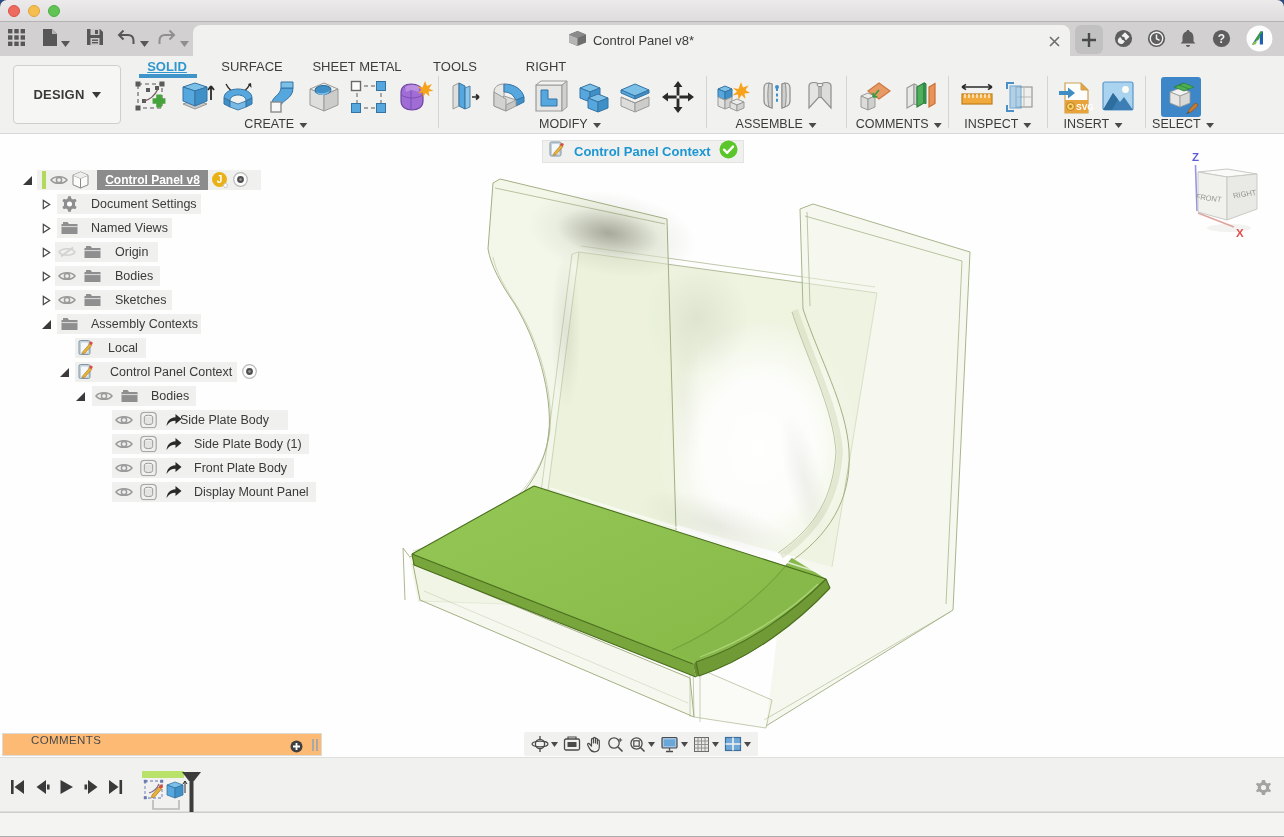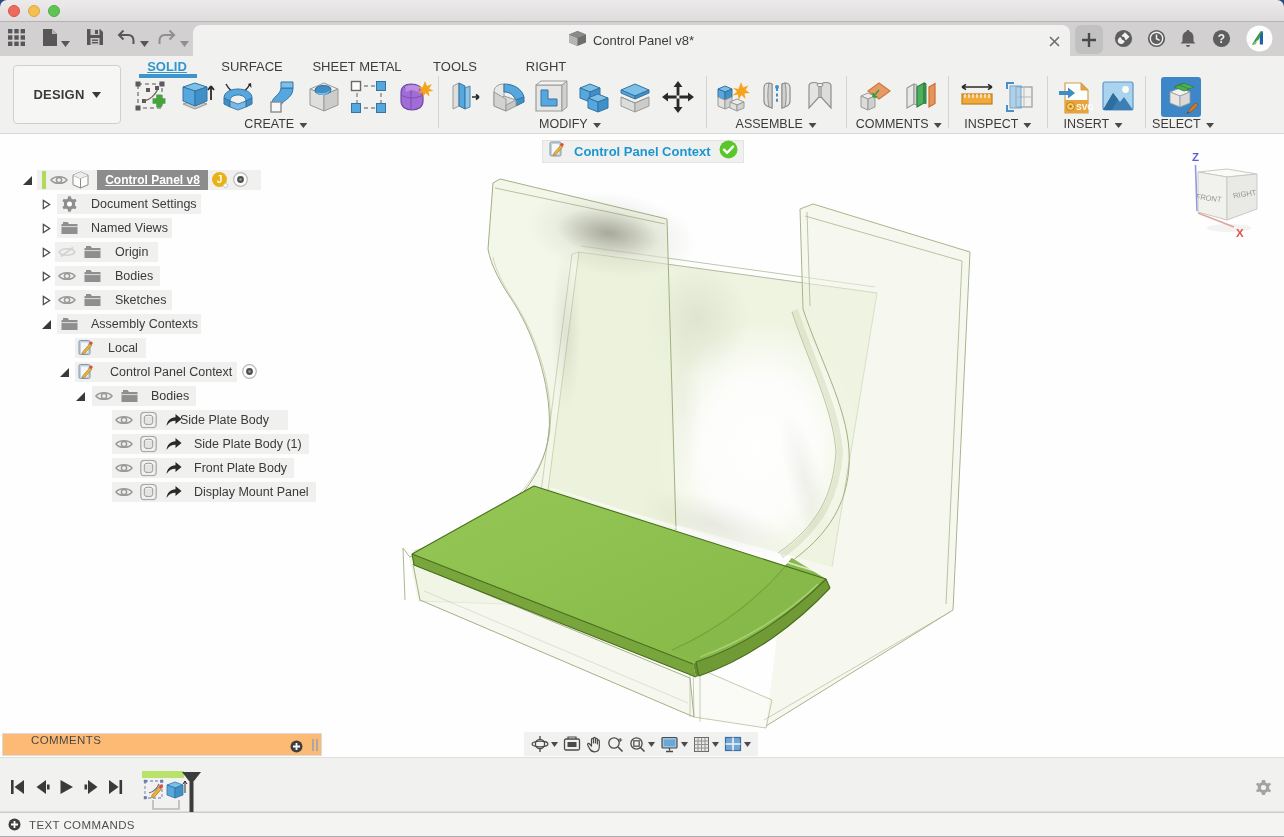--- a/index.html
+++ b/index.html
@@ -1067,23 +1067,14 @@
 
   <span id="tl-gear">
     <svg width="17" height="17" viewBox="0 0 17 17">
         <path d="M8.5 0.5 L10 0.5 L10.6 3 A5.8 5.8 0 0 1 12.6 4.1 L15 3.3 L15.9 4.9 L14.1 6.7 A5.8 5.8 0 0 1 14.1 9.3 L16 11.1 L15 12.7 L12.6 11.9 A5.8 5.8 0 0 1 10.6 13 L10 15.5 L7 15.5 L6.4 13 A5.8 5.8 0 0 1 4.4 11.9 L2 12.7 L1.1 11.1 L2.9 9.3 A5.8 5.8 0 0 1 2.9 6.7 L1 4.9 L2 3.3 L4.4 4.1 A5.8 5.8 0 0 1 6.4 3 L7 0.5 Z" fill="#a3a3a3" transform="translate(0,0.5)"></path>
         <circle cx="8.5" cy="8.5" r="2.6" fill="#f1f1f0"></circle>
       </svg>
   </span>
 </div>
 
 <div id="statusbar">
-  <div id="statusbar-inner">
-    <span style="margin-left:6px;display:inline-flex">
-      <svg width="13" height="13" viewBox="0 0 13 13">
-          <circle cx="6.5" cy="6.5" r="6" fill="#3f3f3f"></circle>
-          <path d="M6.5 3 L6.5 10 M3 6.5 L10 6.5" stroke="#fff" stroke-width="1.8"></path>
-        </svg>
-    </span>
-    <span id="status-label">TEXT COMMANDS</span>
-  </div>
   <div id="status-bottom-line"></div>
 </div>
 
 </body></html>

